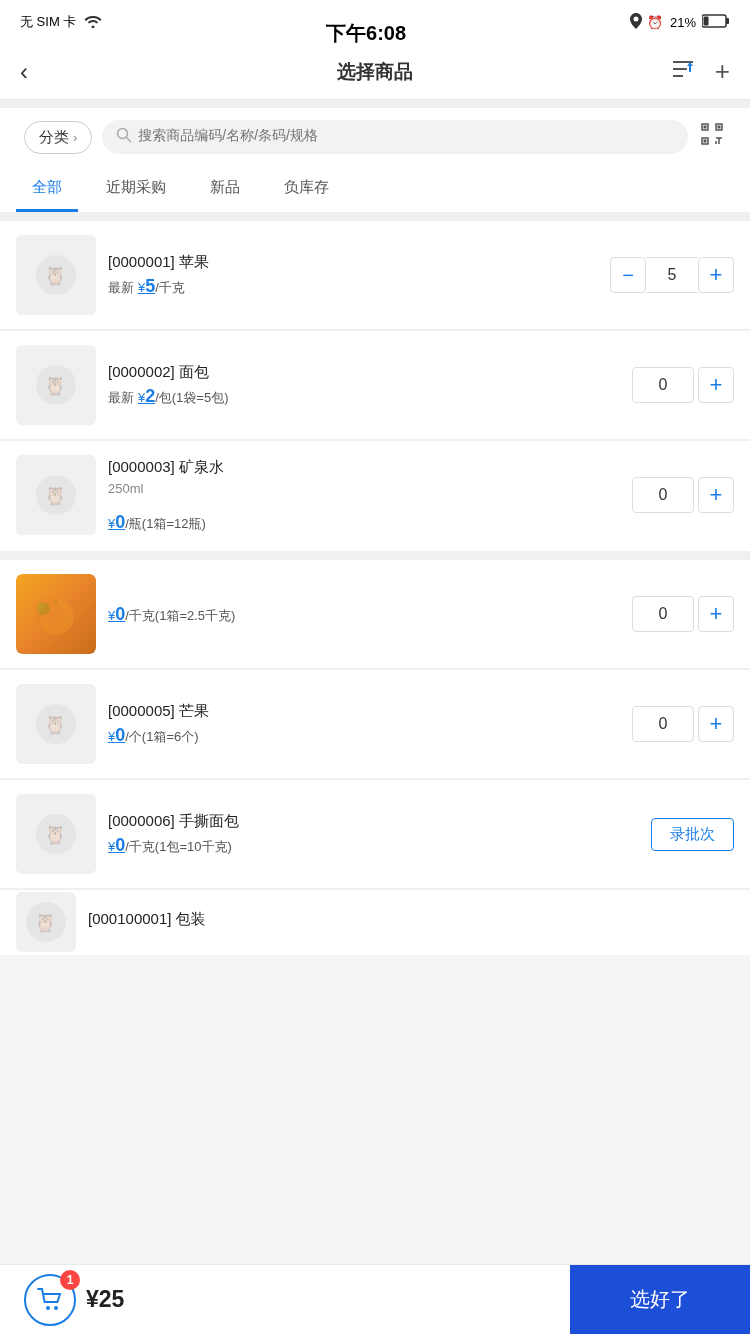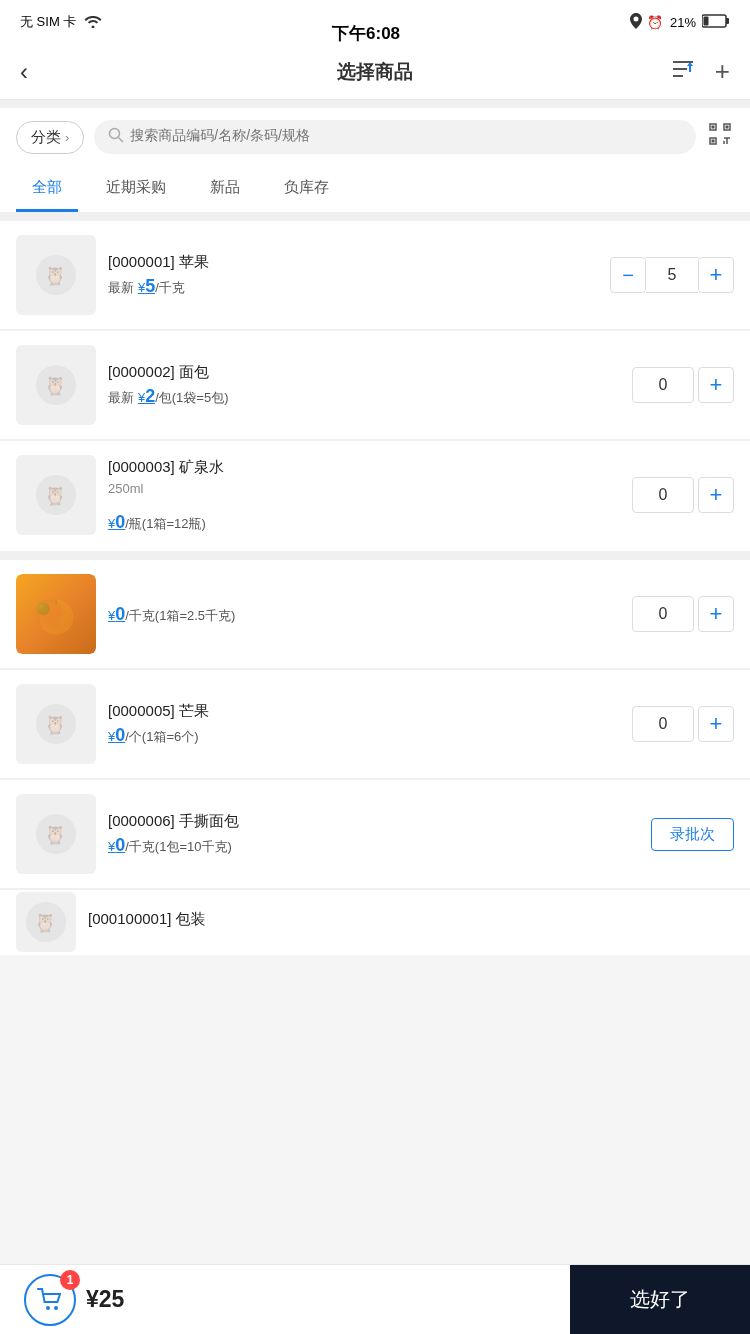--- a/index.html
+++ b/index.html
@@ -16,21 +16,21 @@
       background: #fff;
       height: 44px;
       display: flex;
       align-items: center;
       justify-content: space-between;
       padding: 0 20px;
       font-size: 14px;
       font-weight: 500;
     }
     .status-left { display: flex; align-items: center; gap: 8px; font-size: 13px; }
-    .status-center { font-size: 17px; font-weight: 600; margin-top: 23px; }
+    .status-center { font-size: 20px; font-weight: 600; margin-top: 23px; }
     .status-right { display: flex; align-items: center; gap: 6px; font-size: 13px; }
 
     
     .nav-bar {
       background: #fff;
       height: 56px;
       display: flex;
       align-items: center;
       padding: 0 20px;
       border-bottom: 1px solid #e8e8e8;
@@ -64,21 +64,21 @@
 
     
     .divider {
       height: 8px;
       background: #f0f0f0;
     }
 
     
     .filter-bar {
       background: #fff;
-      padding: 12px 16px;
+      padding: 12px 24px;
       display: flex;
       align-items: center;
       gap: 10px;
     }
     .category-btn {
       border: 1px solid #ccc;
       border-radius: 20px;
       padding: 6px 14px;
       font-size: 15px;
       color: #333;
@@ -298,21 +298,21 @@
       justify-content: center;
     }
     .cart-total {
       font-size: 23px;
       font-weight: 700;
       color: #222;
     }
     .confirm-btn {
       height: 70px;
       width: 180px;
-      background: #0f172a;
+      background: #1d4ed8;
       color: #fff;
       font-size: 20px;
       font-weight: 500;
       border: none;
       cursor: pointer;
       display: flex;
       align-items: center;
       justify-content: center;
     }
   </style>

